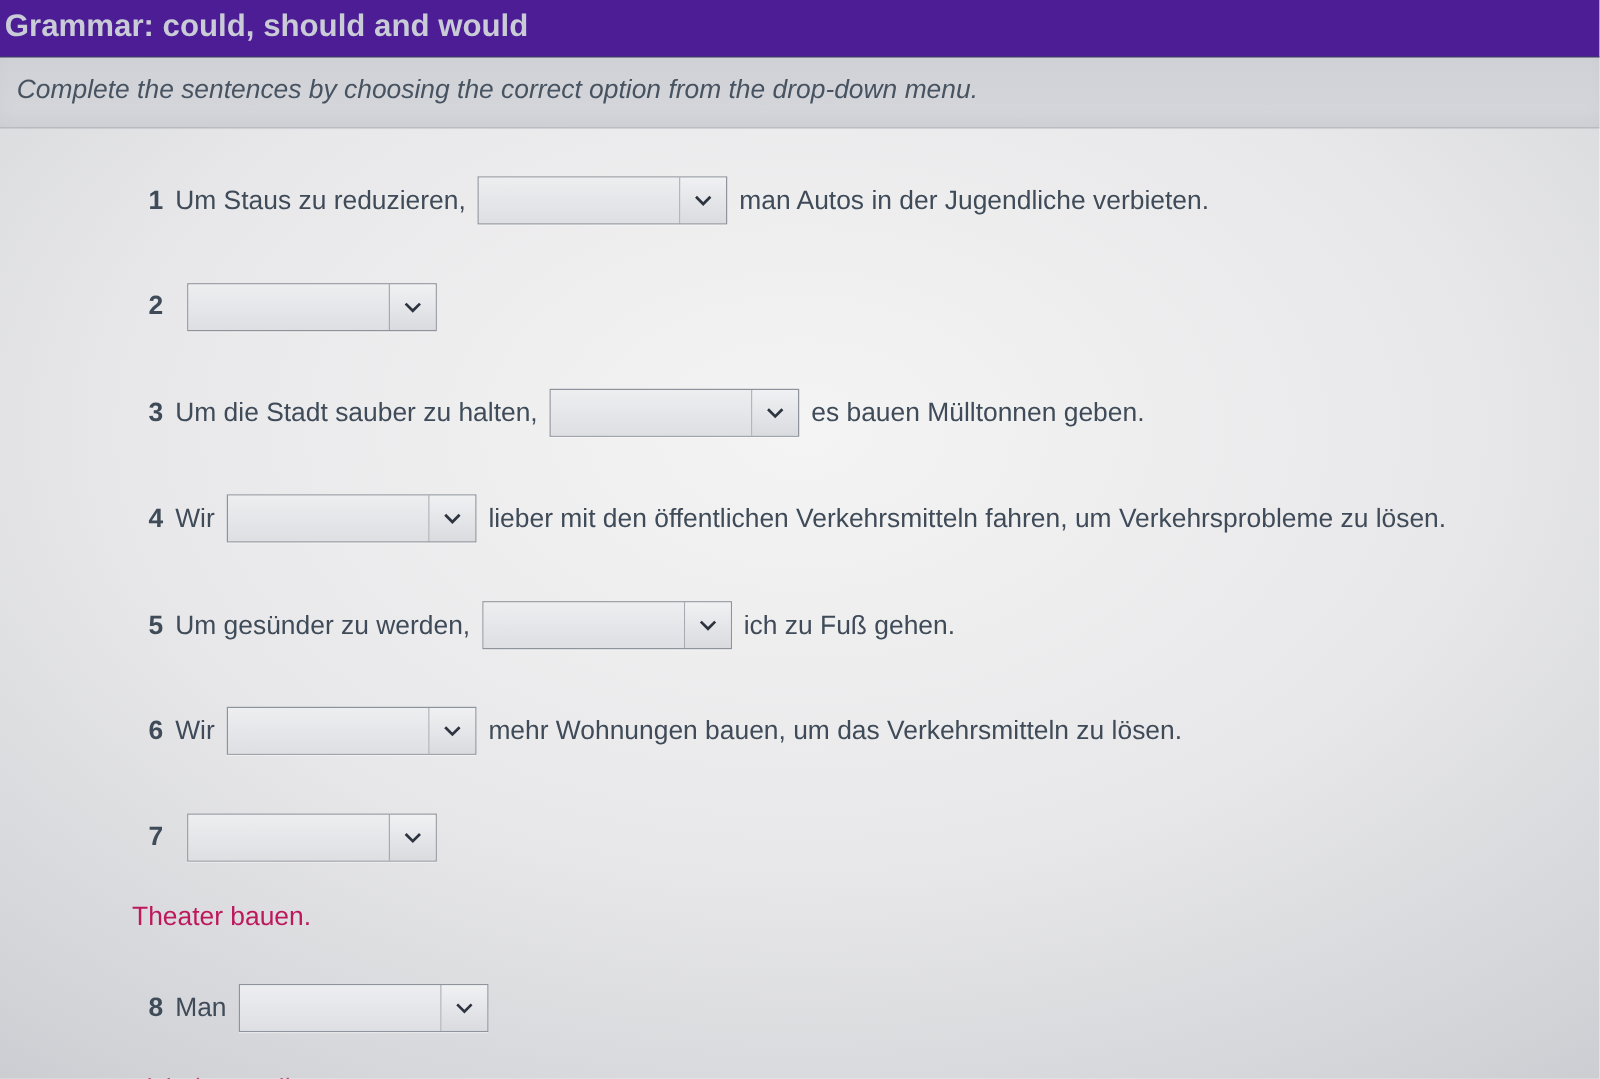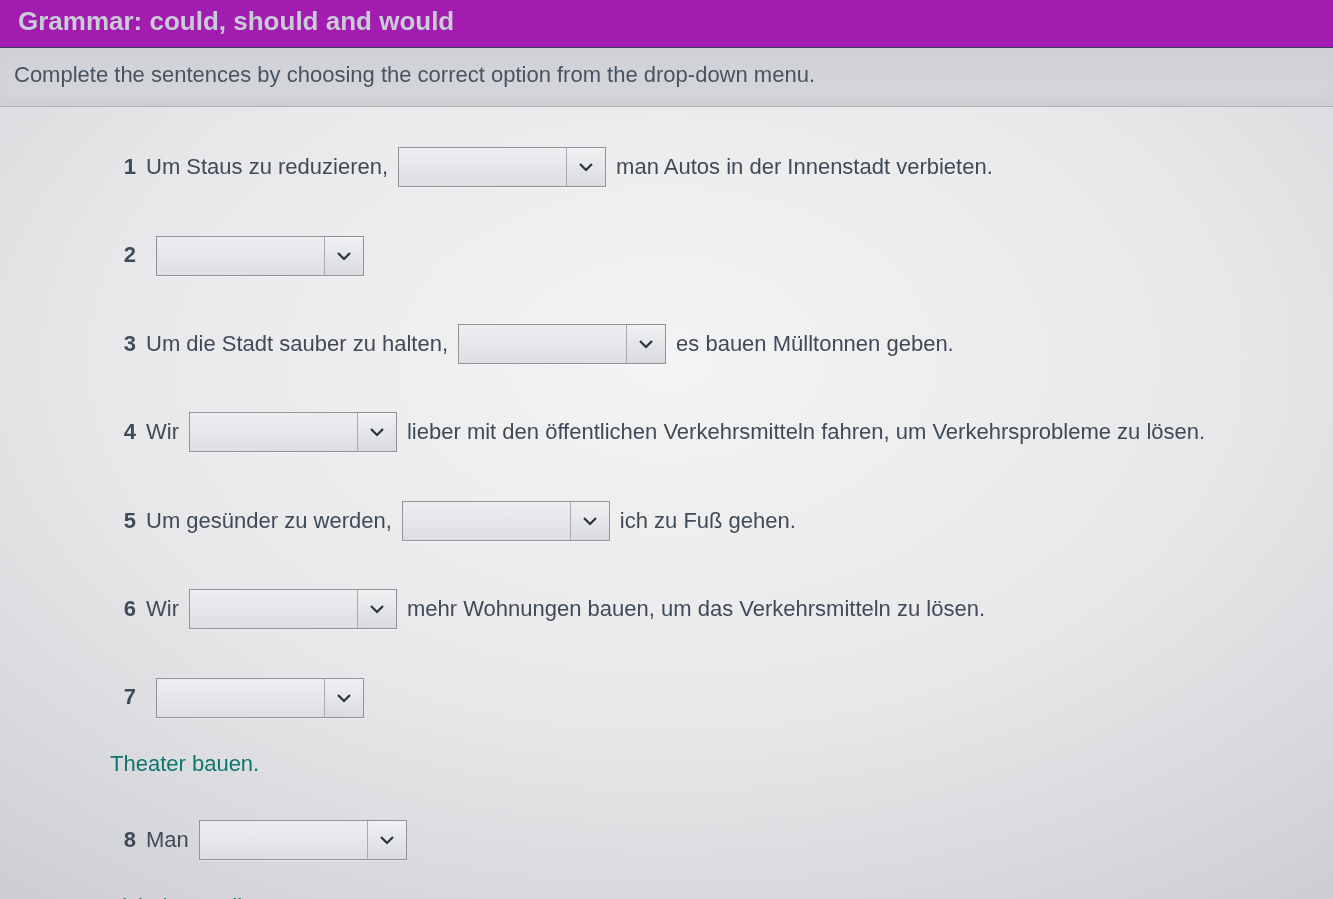--- a/index.html
+++ b/index.html
@@ -3,34 +3,35 @@
 <meta charset="utf-8">
 <style>
   * { box-sizing: border-box; margin: 0; padding: 0; }
   html, body { width: 1333px; height: 899px; font-family: Arial, Helvetica, sans-serif; }
   body {
     background: radial-gradient(ellipse 1400px 900px at 50% 40%, #f4f4f4 0%, #e8e8ea 40%, #d2d3d7 70%, #b8b9bf 100%);
     color: #3d4a56;
     overflow: hidden;
   }
   .header-bar {
-    background: #a21caf;
-    padding: 6px 14px 10px 18px;
+    background: #4c1d95;
+    padding: 6px 14px 10px 4px;
     border-bottom: 1px solid #3a3f5a;
   }
   .header-title {
     color: #c9cbd6;
     font-size: 26px;
     font-weight: bold;
   }
   .instruction-bar {
     background: linear-gradient(to bottom, #cfd1d6 0%, #d6d7db 100%);
     padding: 14px 4px 18px 14px;
     border-bottom: 1px solid #b0b2b8;
     box-shadow: inset 0 -10px 20px -10px rgba(0,0,0,0.08);
+    font-style: italic;
   }
   .instruction-text {
     color: #475361;
     font-size: 22px;
   }
   .content {
     padding: 36px 10px 10px 110px;
   }
   .qrow {
     display: flex;
@@ -70,21 +71,21 @@
     align-items: center;
     justify-content: center;
     background: linear-gradient(to bottom, #f0f1f3 0%, #dadbdf 100%);
   }
   .dropdown .dd-btn svg { width: 18px; height: 18px; }
   .wrap-indent {
     width: 100%;
     padding-left: 0px;
     margin-top: 18px;
     font-size: 22px;
-    color: #0f766e;
+    color: #be185d;
   }
 </style>
 </head>
 <body>
 
 <div class="header-bar">
   <div class="header-title">Grammar: could, should and would</div>
 </div>
 
 <div class="instruction-bar">
@@ -97,21 +98,21 @@
     <span class="qnum">1</span>
     <span class="seg">Um Staus zu reduzieren,</span>
     <span class="dropdown">
       <span class="dd-field"></span>
       <span class="dd-btn">
         <svg viewBox="0 0 24 24">
             <path d="M4 8 L12 16 L20 8" fill="none" stroke="#2d3440" stroke-width="3"></path>
           </svg>
       </span>
     </span>
-    <span class="seg">man Autos in der Innenstadt verbieten.</span>
+    <span class="seg">man Autos in der Jugendliche verbieten.</span>
   </div>
 
   <div class="qrow">
     <span class="qnum">2</span>
     <span class="dropdown">
       <span class="dd-field"></span>
       <span class="dd-btn">
         <svg viewBox="0 0 24 24">
             <path d="M4 8 L12 16 L20 8" fill="none" stroke="#2d3440" stroke-width="3"></path>
           </svg>

